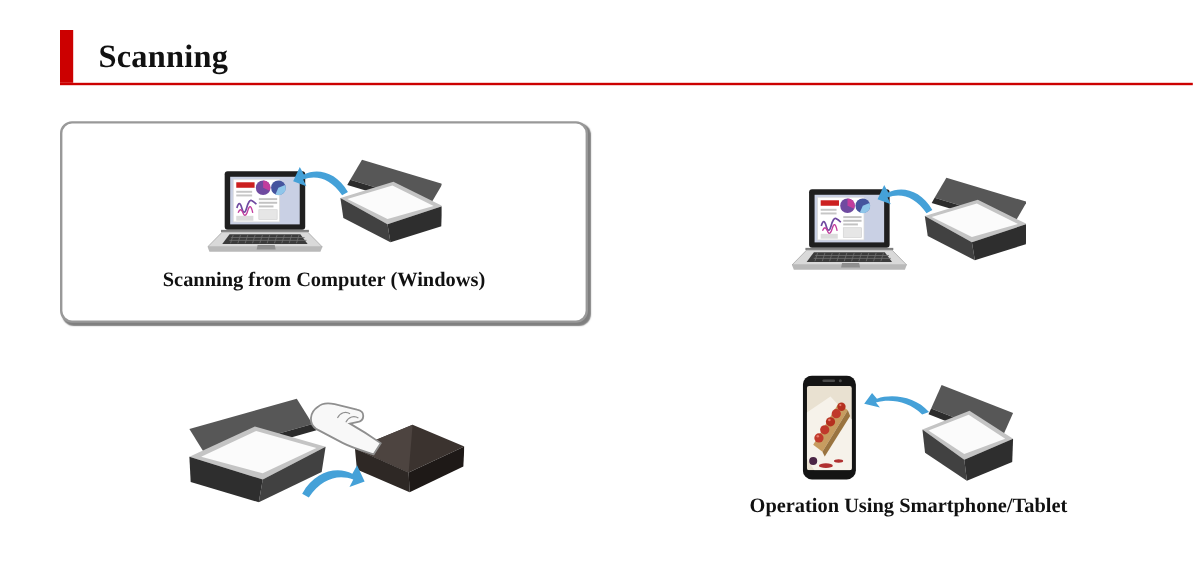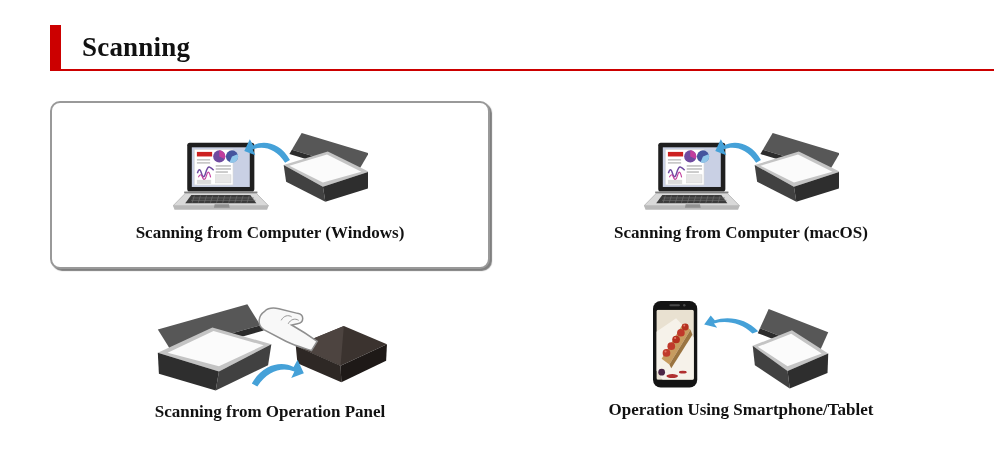--- a/index.html
+++ b/index.html
@@ -11,21 +11,21 @@
     display:flex;align-items:center;gap:21px;
     margin:25px 28px 0 28px;height:44px;
     border-bottom:2px solid #cc0000;
   }
   .accent-bar{width:11px;height:44px;background:#cc0000;}
   h1{margin:0;font-size:27px;font-weight:bold;color:#111;letter-spacing:.2px;}
   .grid{
     display:grid;margin:30px 28px 0 28px;
     grid-template-columns:440px 470px;
     grid-template-rows:168px 150px;
-    column-gap:32px;row-gap:28px;gap:16px;
+    column-gap:32px;row-gap:28px;
   }
   .tile{
     display:flex;flex-direction:column;align-items:center;justify-content:center;
     gap:11px;text-decoration:none;color:#111;
   }
   .tile.card{
     border:2px solid #999999;border-radius:10px;
     box-shadow:2px 2px 1px rgba(0,0,0,.5);
     background:#fff;
   }
@@ -138,33 +138,31 @@
     </a>
 
     <a href="#" class="tile">
       <span class="illus">
         <svg viewBox="0 0 186 80" width="195" height="84">
           <use href="#sym-scanner" transform="translate(104,0) scale(0.78,0.80)"></use>
           <use href="#sym-laptop" transform="translate(0,14) scale(0.97)"></use>
           <use href="#sym-arrow" transform="translate(68,8) scale(0.66)"></use>
         </svg>
       </span>
-      <span class="tile-label">Scanning from Computer (macOS)</span>
     </a>
 
     <a href="#" class="tile">
       <span class="illus">
         <svg viewBox="0 0 230 92" width="233" height="93">
           <use href="#sym-scanner" transform="translate(118,0) scale(-1.08,1.04)"></use>
           <use href="#sym-panelbox" transform="translate(140,26) scale(0.82)"></use>
           <use href="#sym-hand" transform="translate(98,6) scale(1.15)"></use>
           <use href="#sym-arrow" transform="translate(148,58) scale(-0.78,0.78)"></use>
         </svg>
       </span>
-      <span class="tile-label">Scanning from Operation Panel</span>
     </a>
 
     <a href="#" class="tile">
       <span class="illus">
         <svg viewBox="0 0 172 86" width="176" height="88">
           <use href="#sym-scanner" transform="translate(96,2) scale(0.71,0.95)"></use>
           <use href="#sym-phone" transform="scale(0.94)"></use>
           <use href="#sym-arrow" transform="translate(50,12) scale(0.80,0.52)"></use>
         </svg>
       </span>

